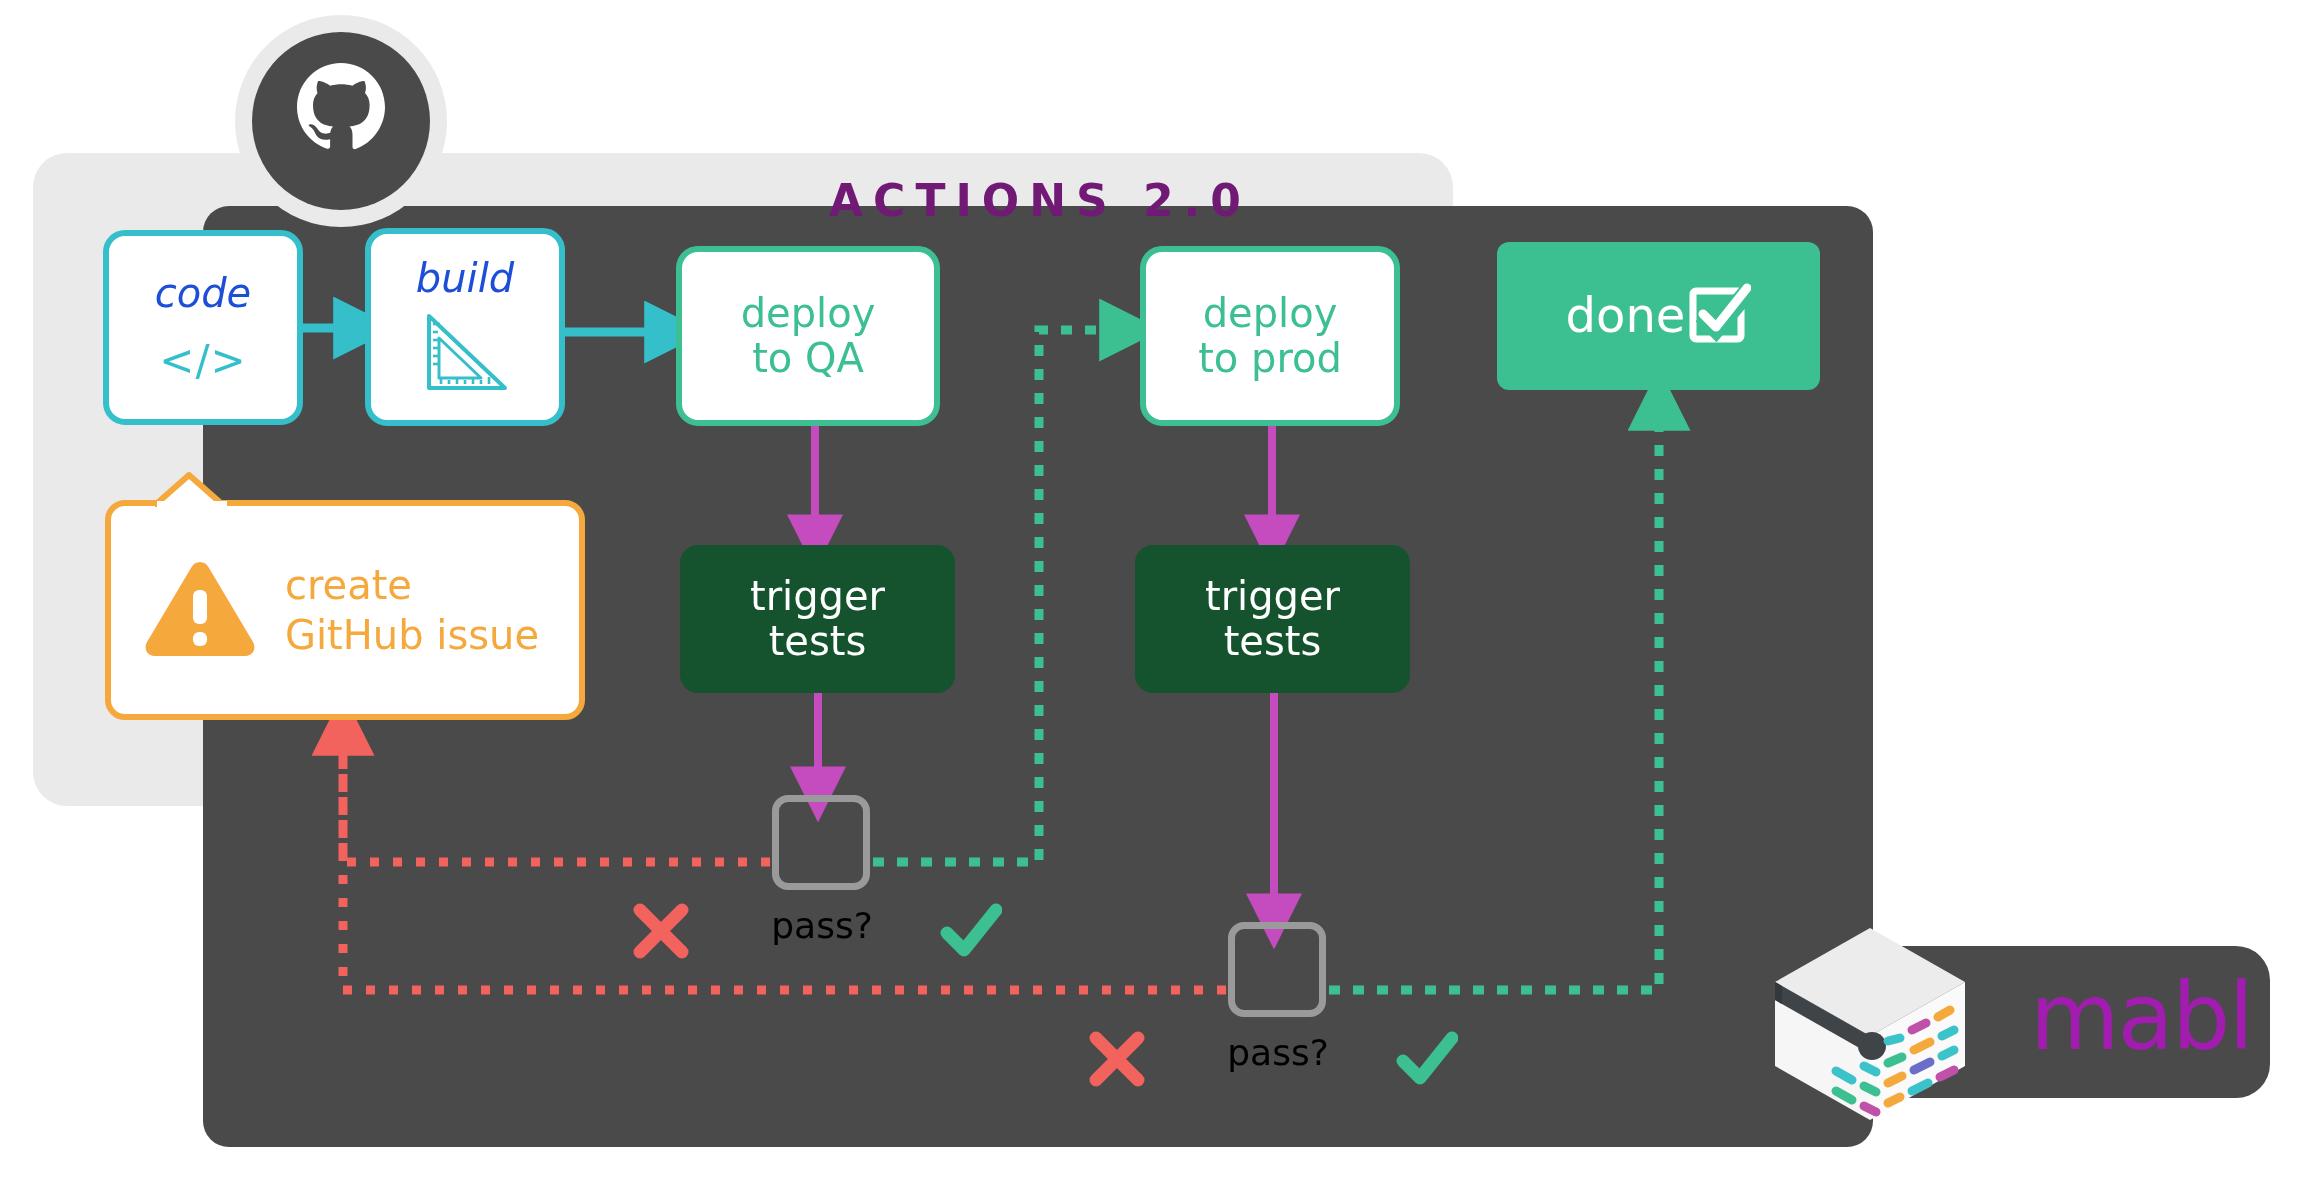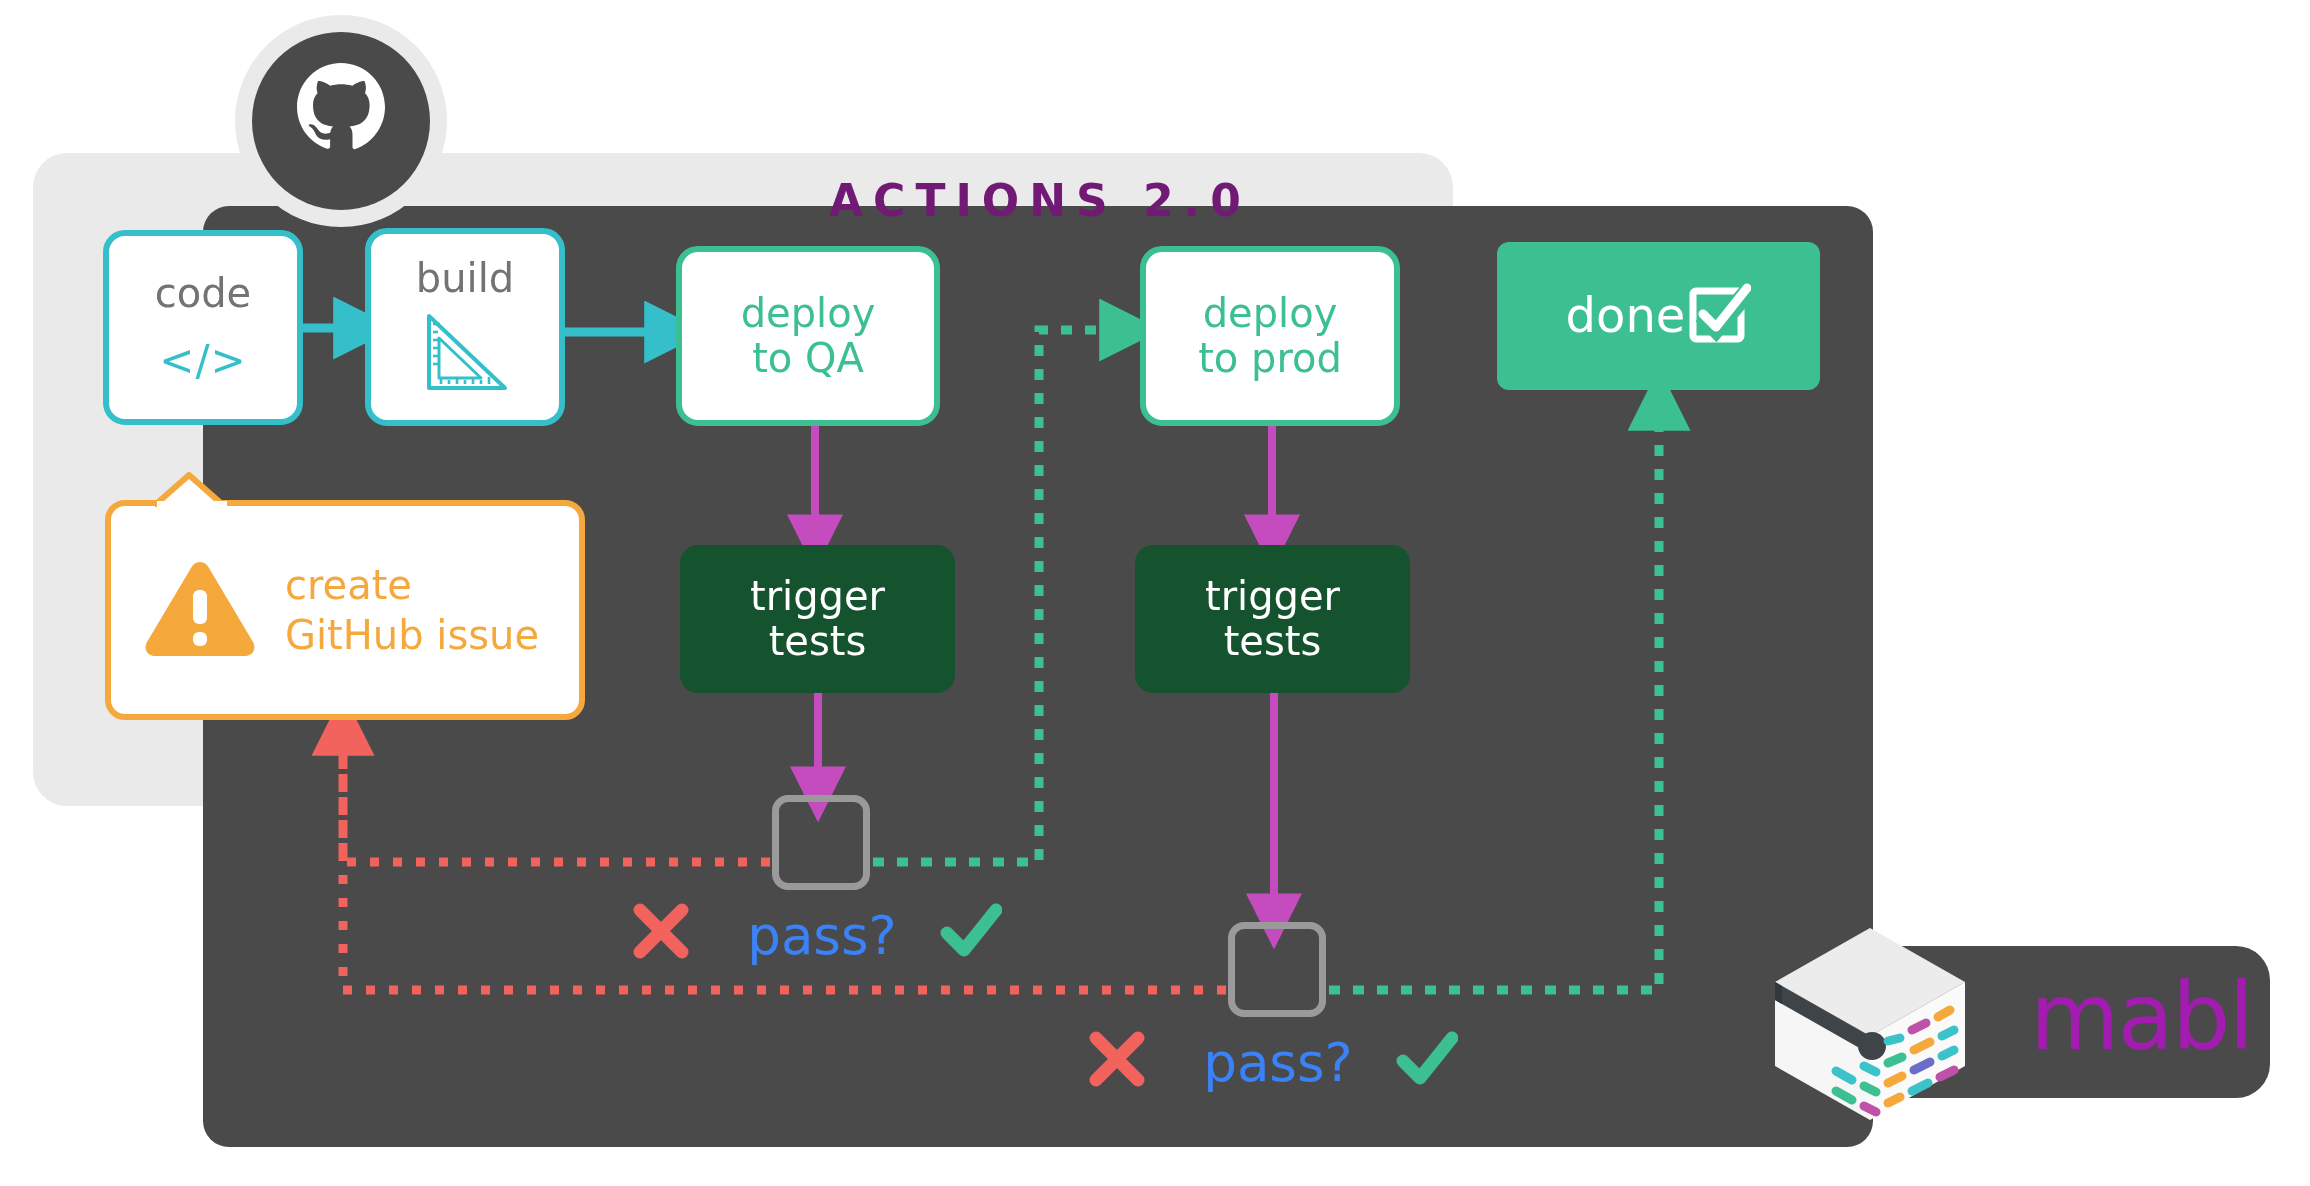--- a/index.html
+++ b/index.html
@@ -19,41 +19,41 @@
   .node{position:absolute;box-sizing:border-box;display:flex;flex-direction:column;
         align-items:center;justify-content:center;text-align:center;line-height:1.12;}
 
   .node-outline{background:#ffffff;border-radius:22px;}
   .n-code  {left:103px; top:230px; width:200px;height:195px;border:6px solid #35BFCB;}
   .n-build {left:365px; top:228px; width:200px;height:198px;border:6px solid #35BFCB;}
   .n-qa    {left:676px; top:246px; width:264px;height:180px;border:6px solid #3CBF91;}
   .n-prod  {left:1140px;top:246px; width:260px;height:180px;border:6px solid #3CBF91;}
 
   .node-outline .label{font-size:40px;font-weight:400;}
-  .n-code .label, .n-build .label{color:#737373;}
+  .n-code .label, .n-build .label{color:#1d4ed8;font-style:italic;}
   .n-qa .label, .n-prod .label{color:#3CBF91;}
 
   .code-glyph{color:#35BFCB;font-size:42px;font-weight:500;margin-top:22px;letter-spacing:1px;}
   .ruler-wrap{margin-top:10px;}
 
   .n-trigger1{left:680px; top:545px; width:275px;height:148px;}
   .n-trigger2{left:1135px;top:545px; width:275px;height:148px;}
   .node-magenta{background:#14532d;border-radius:18px;}
   .node-magenta .label{color:#ffffff;font-size:40px;}
 
   .n-done{left:1497px;top:242px;width:323px;height:148px;background:#3CBF91;border-radius:12px;
           flex-direction:row;gap:4px;}
   .n-done .label{color:#ffffff;font-size:48px;}
 
   
   .decision{position:absolute;box-sizing:border-box;border:7px solid #9a9a9a;border-radius:16px;background:transparent;}
   .d1{left:772px; top:795px; width:98px;height:95px;}
   .d2{left:1228px;top:922px; width:98px;height:95px;}
 
-  .dec-label{position:absolute;color:#3b82f6;font-size:53px;text-align:center;}
+  .dec-label{position:absolute;color:#000000;font-size:36px;text-align:center;}
   .dec-label-1{left:722px;top:905px;width:200px;}
   .dec-label-2{left:1178px;top:1032px;width:200px;}
 
   .mark{position:absolute;font-size:0;}
   .mark-x1{left:630px;top:900px;}
   .mark-ok1{left:940px;top:900px;}
   .mark-x2{left:1086px;top:1028px;}
   .mark-ok2{left:1396px;top:1028px;}
 
   

